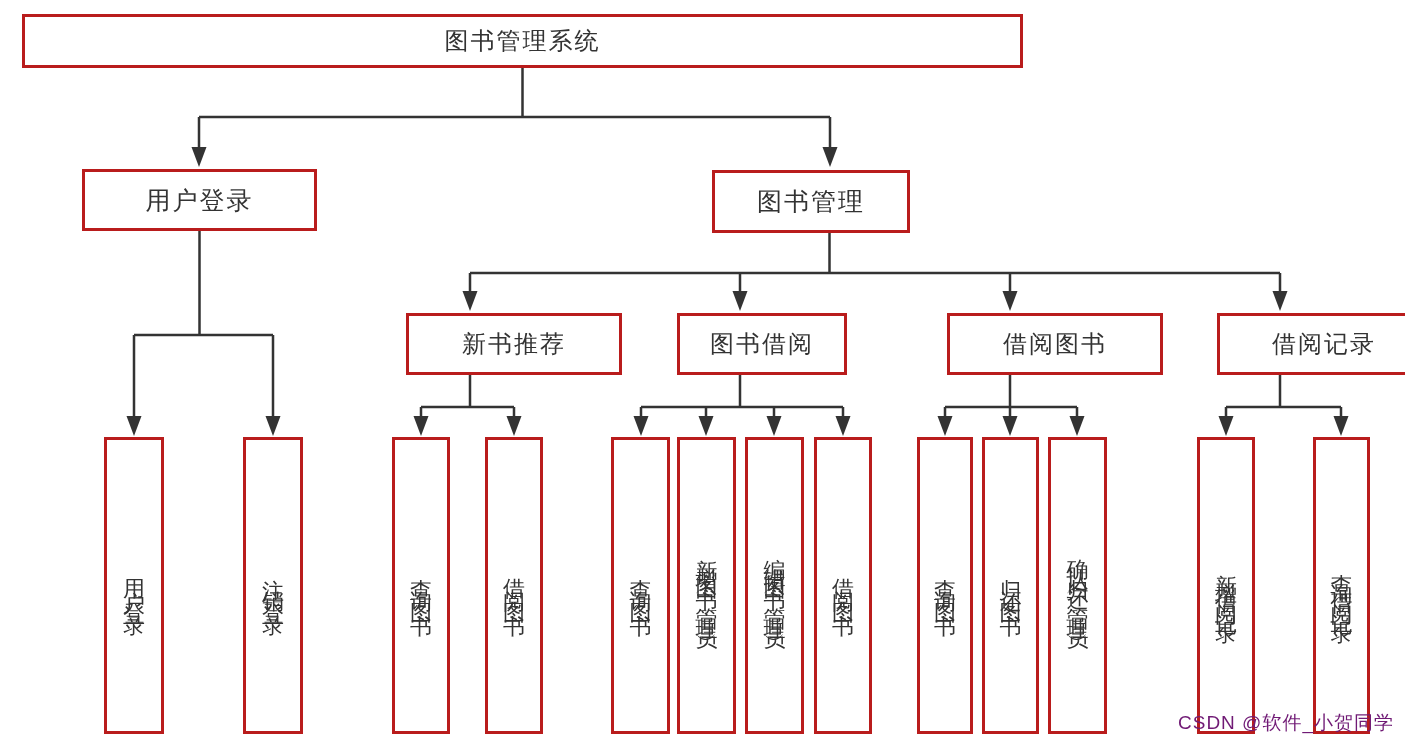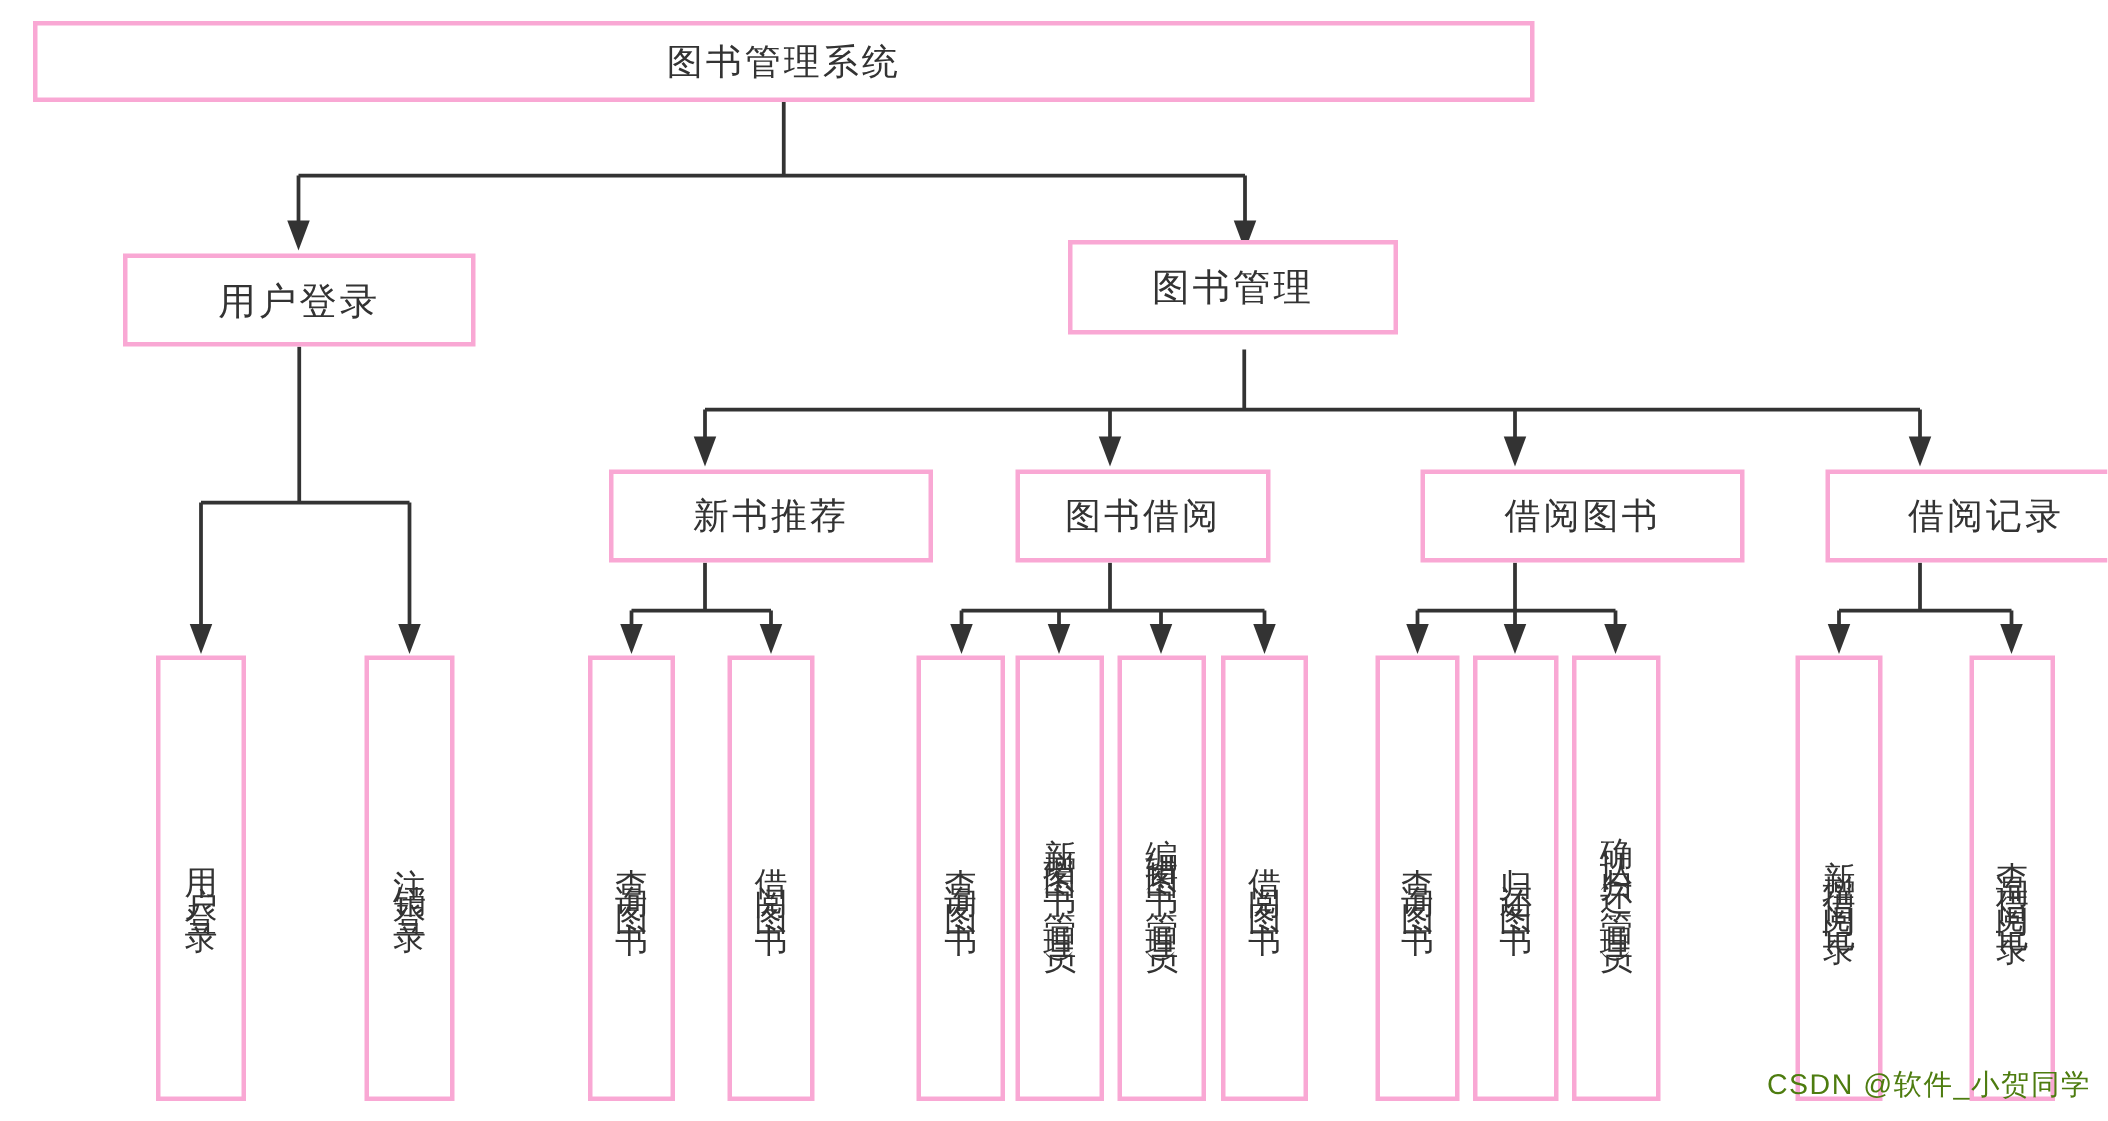--- a/index.html
+++ b/index.html
@@ -8,42 +8,42 @@
     width:1405px;height:747px;
     background:#ffffff;
     font-family:"Liberation Sans","DejaVu Sans",sans-serif;
     overflow:hidden;
   }
   .wires{position:absolute;left:0;top:0;width:1405px;height:747px;}
   .node{
     position:absolute;
     box-sizing:border-box;
     background:#ffffff;
-    border:3px solid #f9a8d4;
+    border:3px solid #b91c1c;
     color:#333333;
     display:flex;align-items:center;justify-content:center;
     text-align:center;
     letter-spacing:2px;
   }
   .lvl1{font-size:24px;}
   .lvl2{font-size:25px;}
   .lvl3{font-size:24px;margin-left:44px;}
   .leaf{
     font-size:22px;
     writing-mode:vertical-rl;
     text-orientation:mixed;
     letter-spacing:0.45em;
     line-height:1;
   }
   .leaf.short{letter-spacing:0.55em;}
   .watermark{
     position:absolute;
     left:1178px;top:710px;
     font-size:19px;
-    color:#4d7c0f;
+    color:#701a75;
     letter-spacing:1px;
     white-space:nowrap;
     z-index:5;
   }
 </style>
 </head>
 <body>
 
 <div class="stage">
 
@@ -83,21 +83,21 @@
       <polygon points="1002.5,416 1017.5,416 1010,436"></polygon>
       <polygon points="1069.5,416 1084.5,416 1077,436"></polygon>
       <polygon points="1218.5,416 1233.5,416 1226,436"></polygon>
       <polygon points="1333.5,416 1348.5,416 1341,436"></polygon>
     </g>
   </svg>
 
   <div class="node lvl1" style="left:22px;top:14px;width:1001px;height:54px">图书管理系统</div>
 
   <div class="node lvl2" style="left:82px;top:169px;width:235px;height:62px">用户登录</div>
-  <div class="node lvl2" style="left:712px;top:160px;width:220px;height:63px">图书管理</div>
+  <div class="node lvl2" style="left:712px;top:170px;width:198px;height:63px">图书管理</div>
 
   <div class="node lvl3" style="left:362px;top:313px;width:216px;height:62px">新书推荐</div>
   <div class="node lvl3" style="left:633px;top:313px;width:170px;height:62px">图书借阅</div>
   <div class="node lvl3" style="left:903px;top:313px;width:216px;height:62px">借阅图书</div>
   <div class="node lvl3" style="left:1173px;top:313px;width:214px;height:62px">借阅记录</div>
 
   <div class="node leaf short" style="left:104px;top:437px;width:60px;height:297px">用户登录</div>
   <div class="node leaf short" style="left:243px;top:437px;width:60px;height:297px">注销登录</div>
 
   <div class="node leaf short" style="left:392px;top:437px;width:58px;height:297px">查询图书</div>

